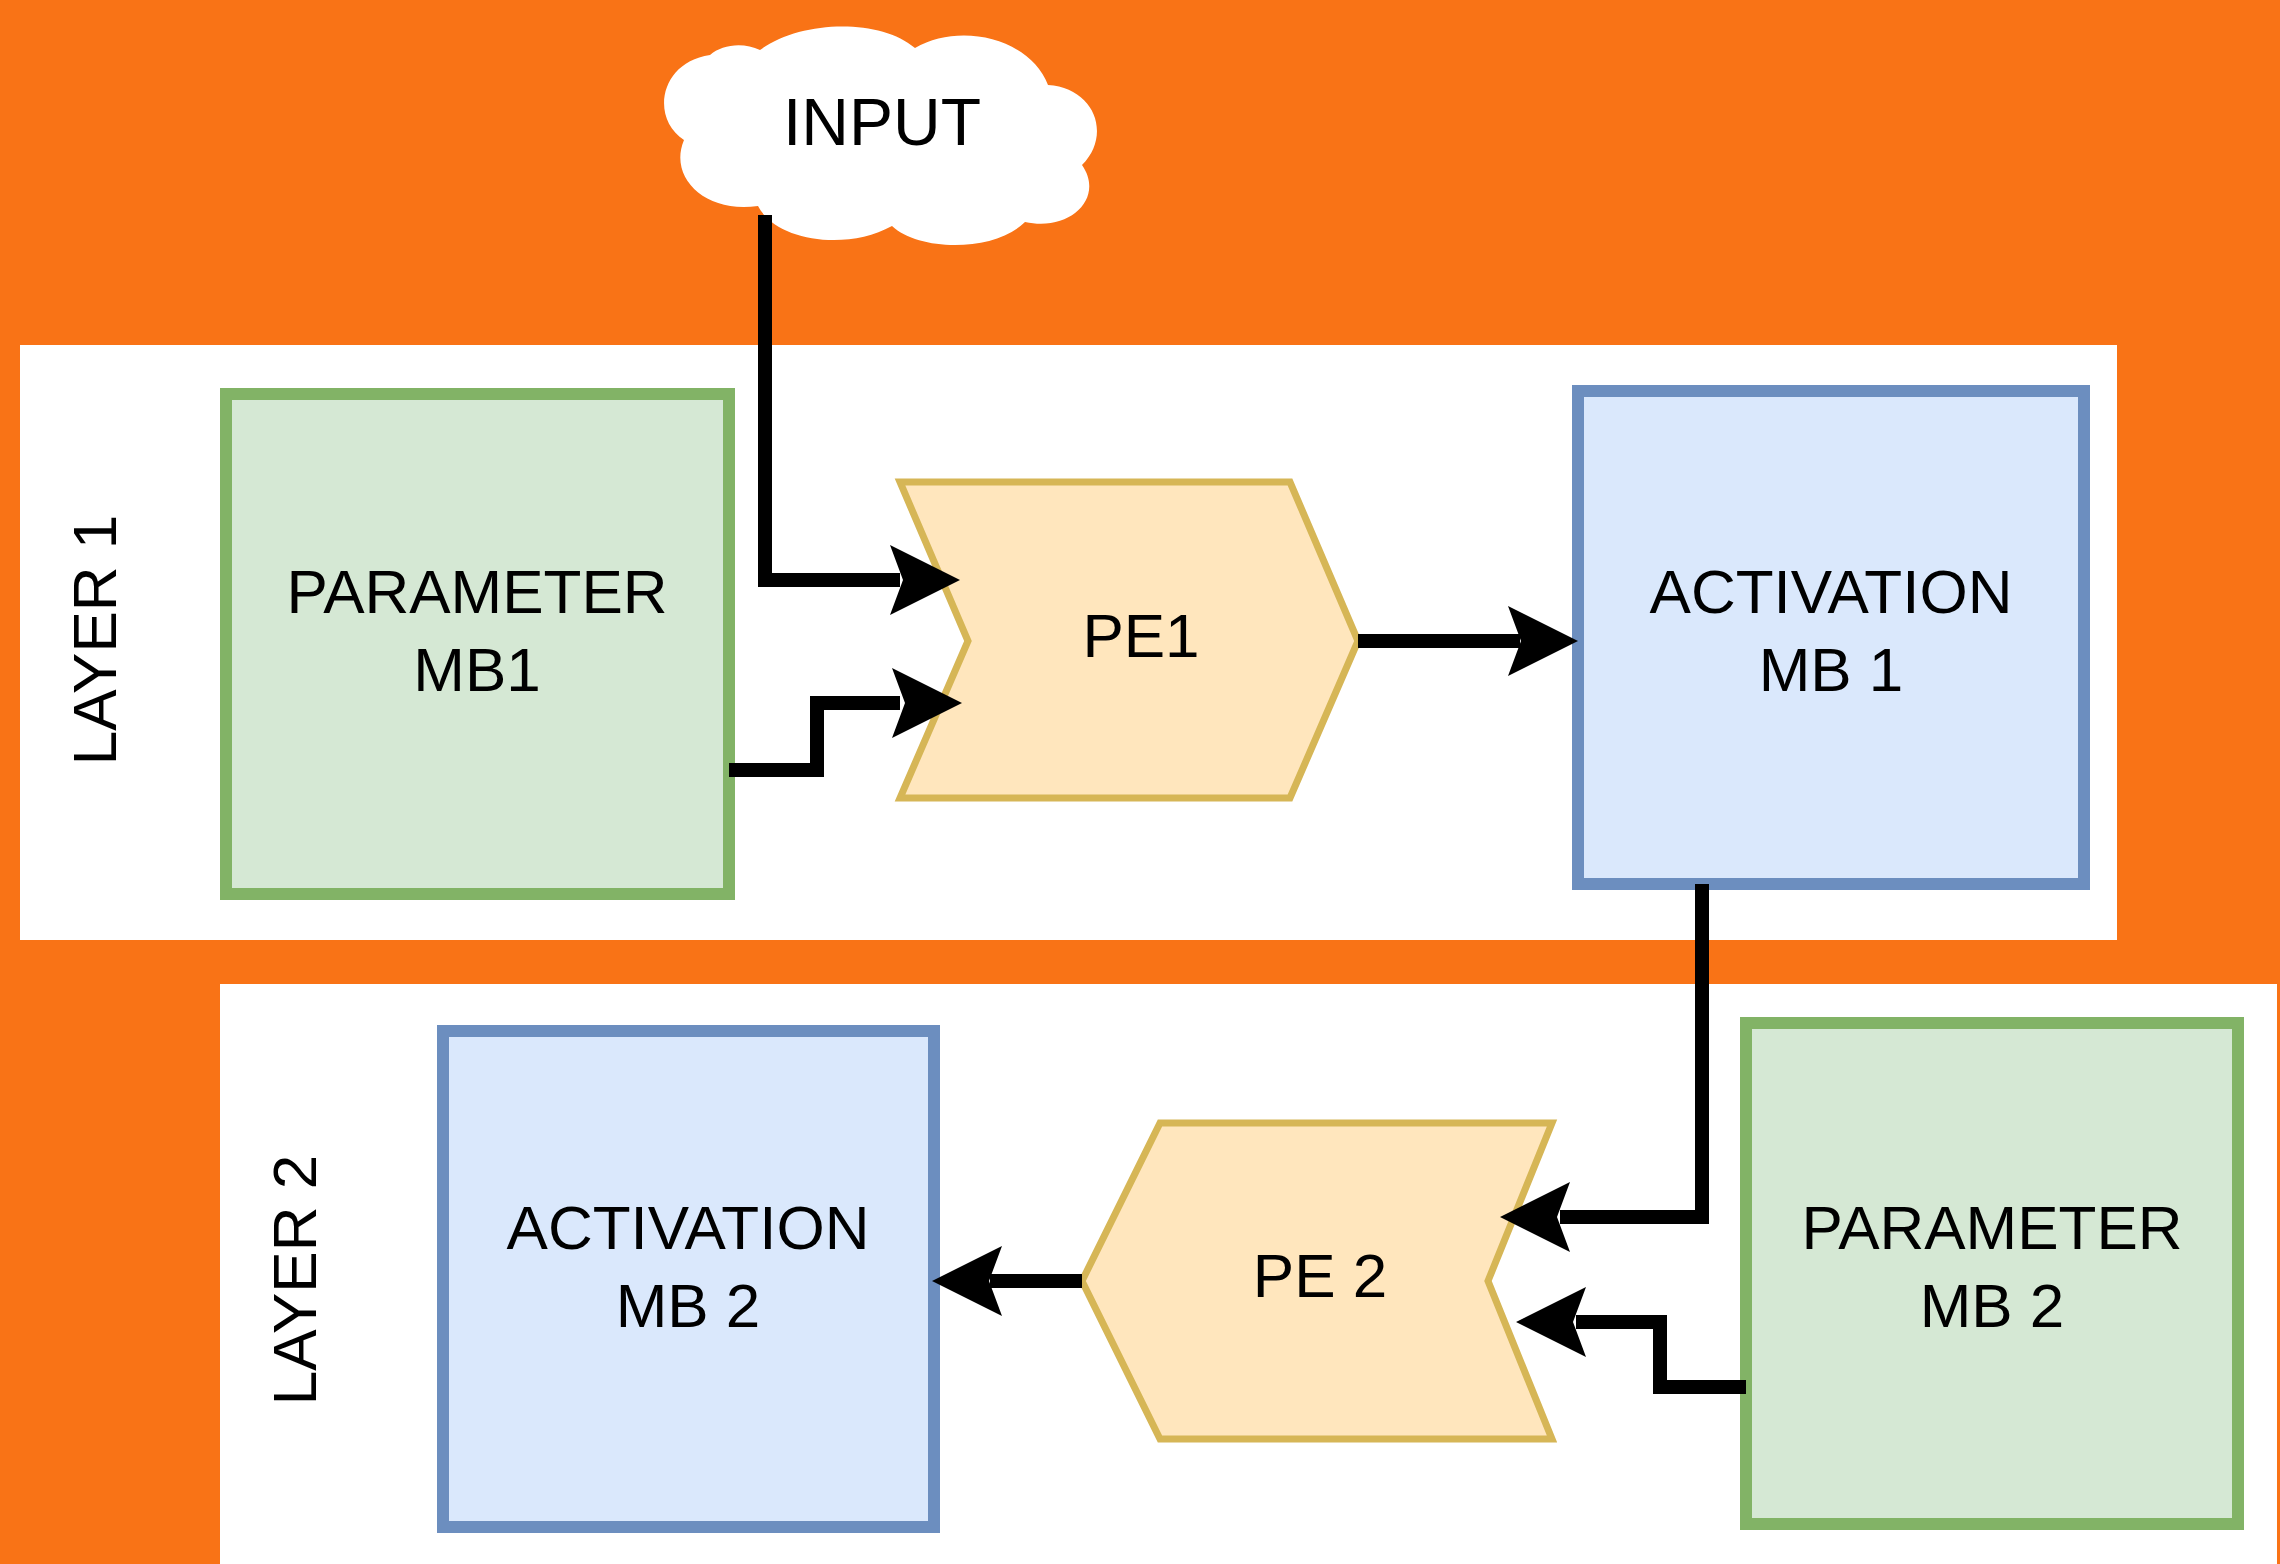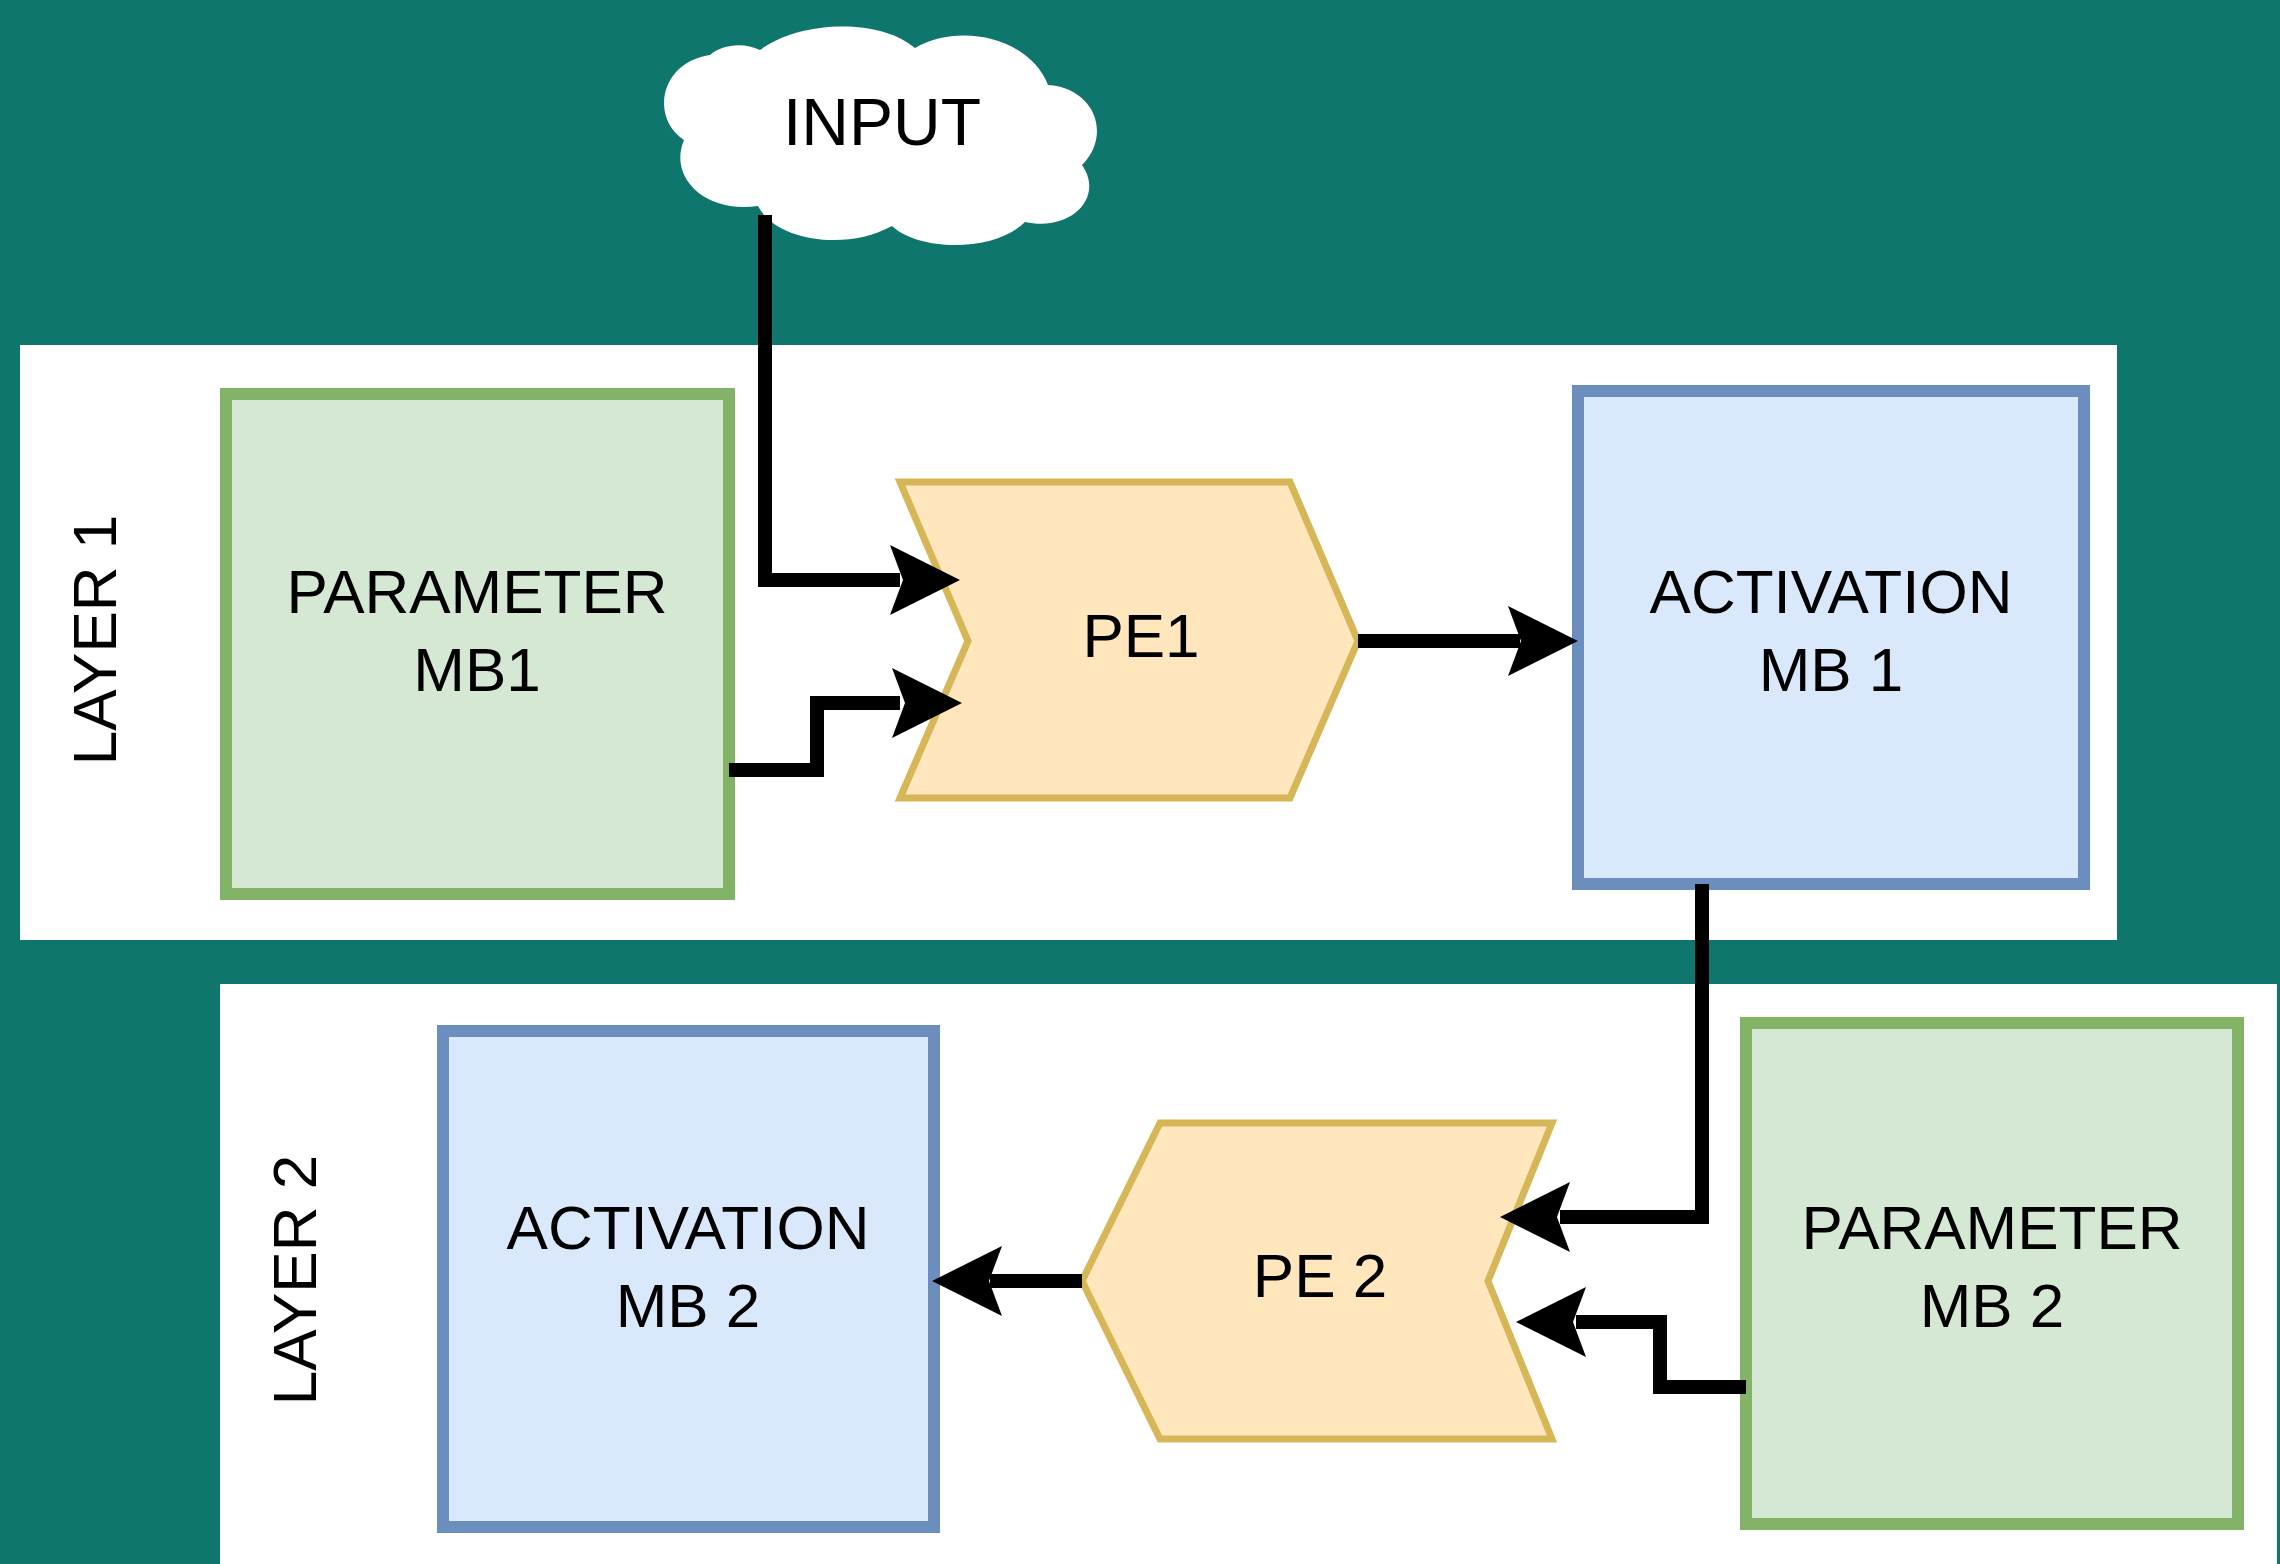--- a/index.html
+++ b/index.html
@@ -10,21 +10,21 @@
   body {
     width: 2280px;
     height: 1564px;
     overflow: hidden;
     font-family: "Liberation Sans", sans-serif;
   }
   #diagram-root {
     position: relative;
     width: 2280px;
     height: 1564px;
-    background: #0f766e;
+    background: #f97316;
   }
   svg#diagram-svg {
     display: block;
     width: 2280px;
     height: 1564px;
   }
   .panel-rect { fill: #ffffff; stroke: none; }
   .mem-green { fill: #d5e8d4; stroke: #82b366; stroke-width: 12; }
   .mem-blue  { fill: #dae8fc; stroke: #6c8ebf; stroke-width: 12; }
   .pe-shape  { fill: #ffe6bd; stroke: #d6b656; stroke-width: 7; stroke-linejoin: miter; }

